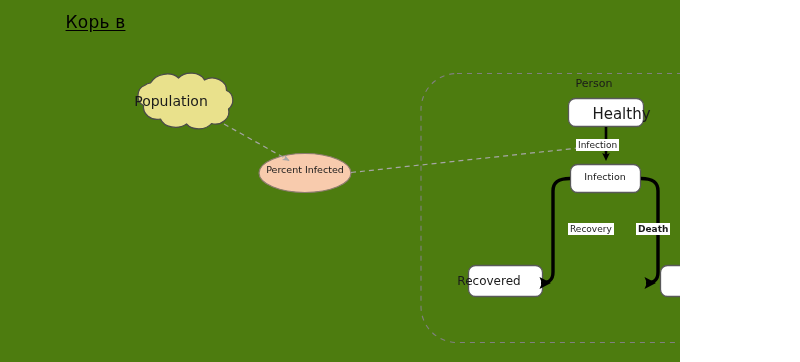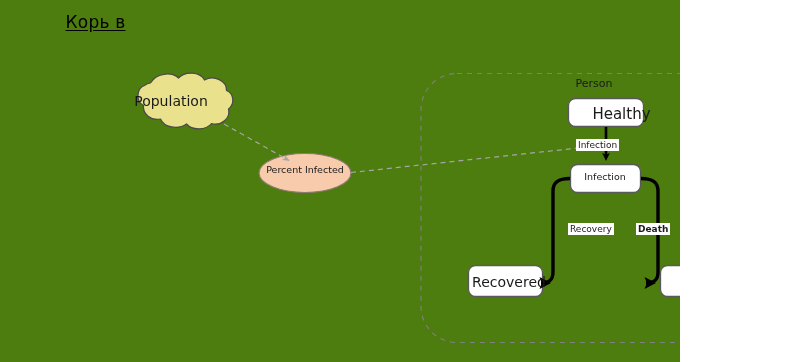--- a/index.html
+++ b/index.html
@@ -69,22 +69,22 @@
   }
   .lbl-healthy {
     left: 584px; top: 105px; width: 75px;
     font-size: 15px;
   }
   .lbl-infected {
     left: 570px; top: 171px; width: 70px;
     font-size: 9.5px;
   }
   .lbl-recovered {
-    left: 472px; top: 274px; width: 74px;
-    font-size: 14px;
+    left: 452px; top: 274px; width: 74px;
+    font-size: 12px;
     text-align: center;
   }
   .lbl-dead {
     left: 660px; top: 274px; width: 70px;
     font-size: 9.5px;
     text-decoration: underline;
   }
   
   .edge-label {
     position: absolute;

